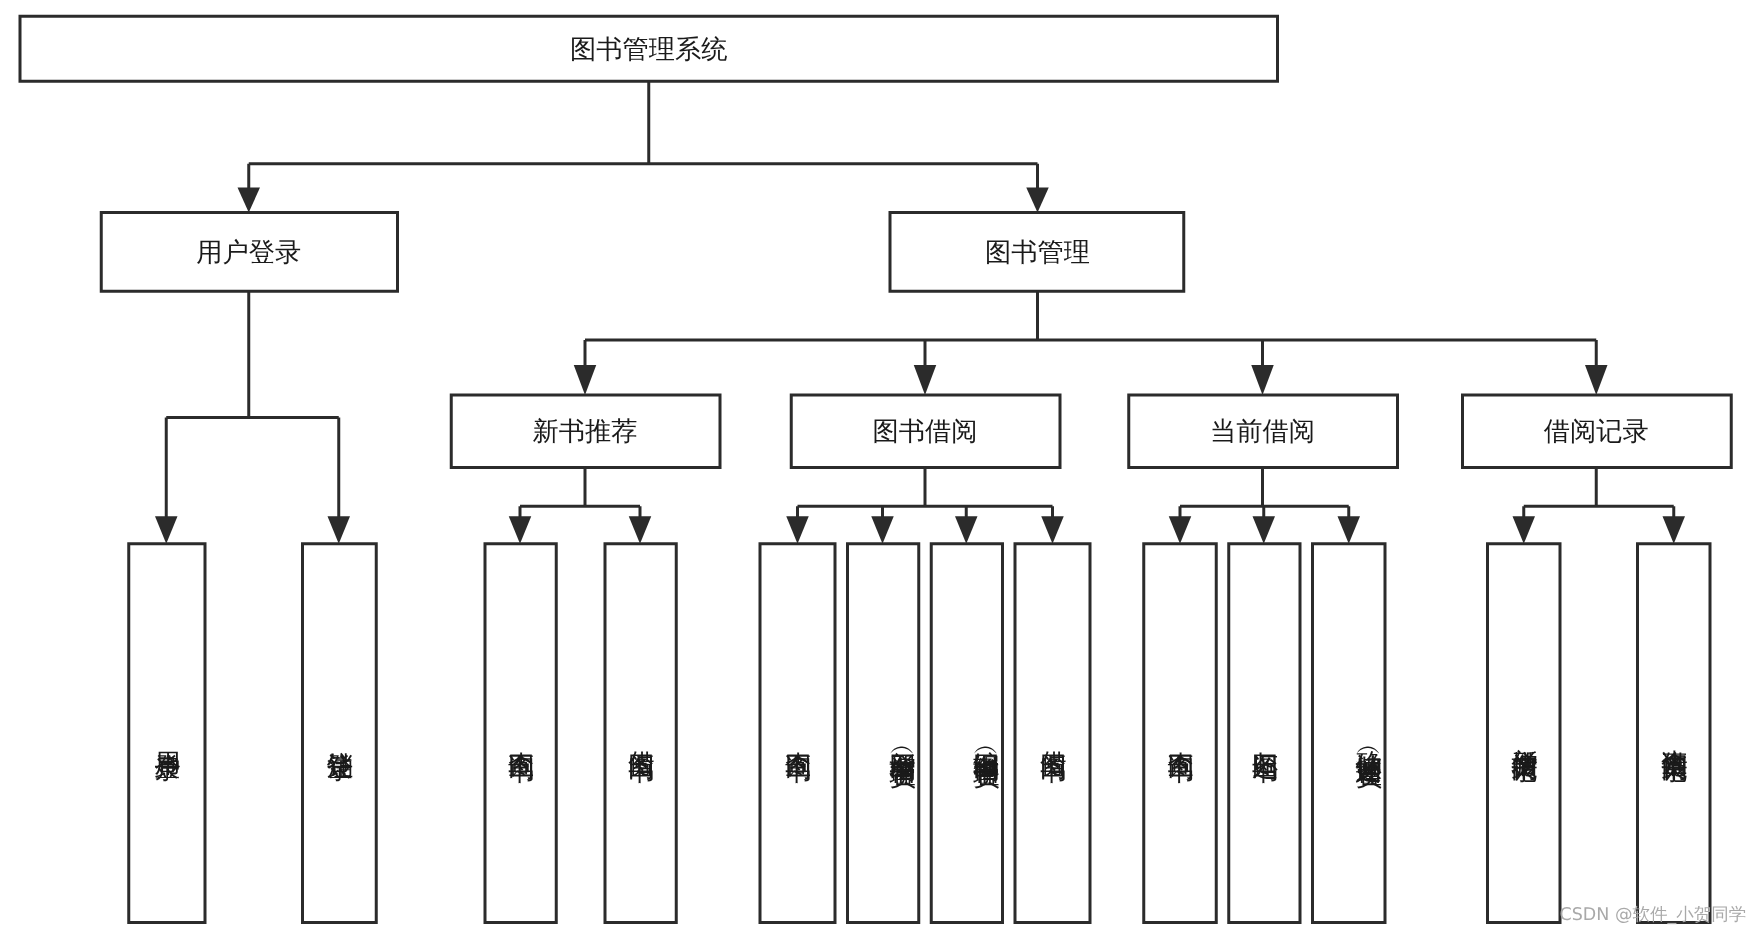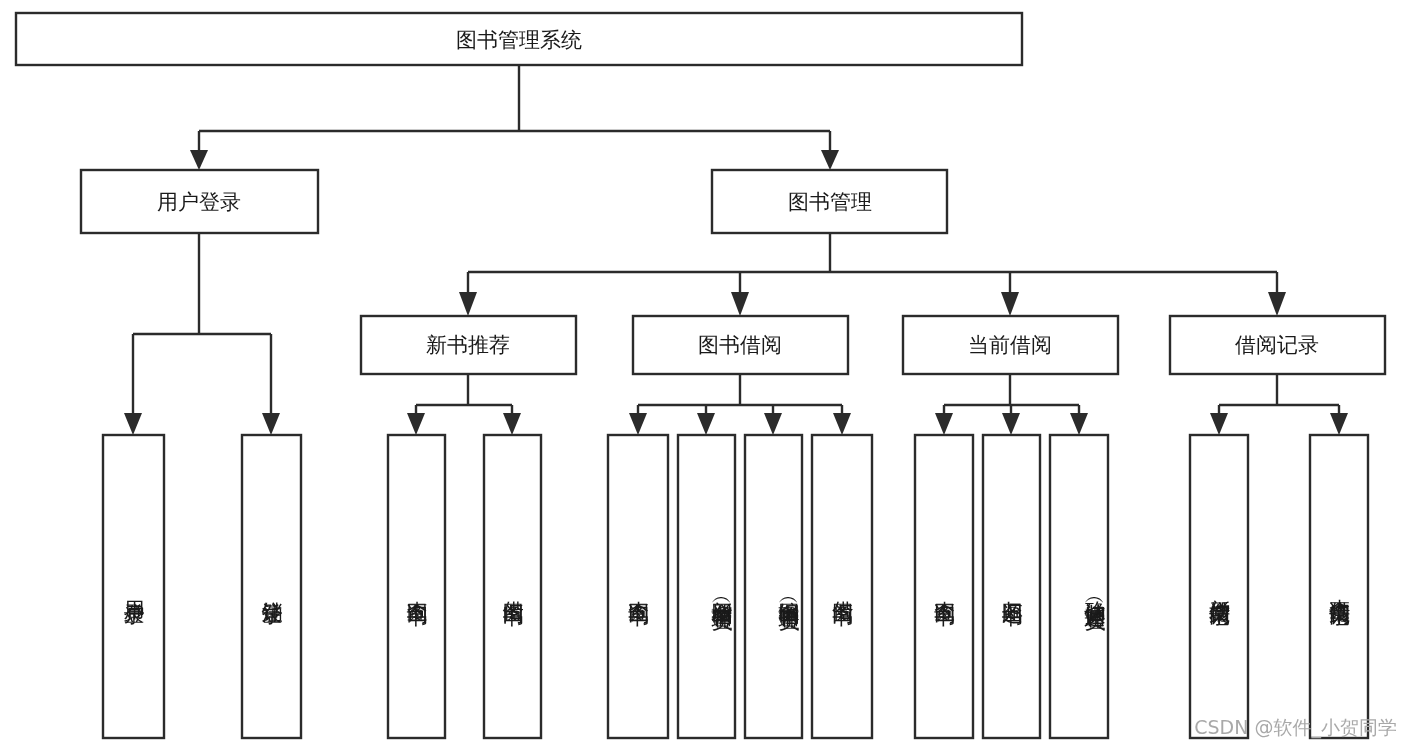--- a/index.html
+++ b/index.html
@@ -57,21 +57,21 @@
     text-orientation: upright;
     letter-spacing: 1.5px;
     white-space: nowrap;
     pointer-events: none;
   }
   .watermark {
     position: absolute;
     right: 8px;
     bottom: 6px;
     font-family: "DejaVu Sans", "Liberation Sans", sans-serif;
-    font-size: 19px;
+    font-size: 14px;
     color: #a9a9a9;
     white-space: nowrap;
   }
 </style>
 </head>
 <body>
 
 <div id="diagram-root">
 
   <svg class="flow" viewBox="0 0 1405 747">

